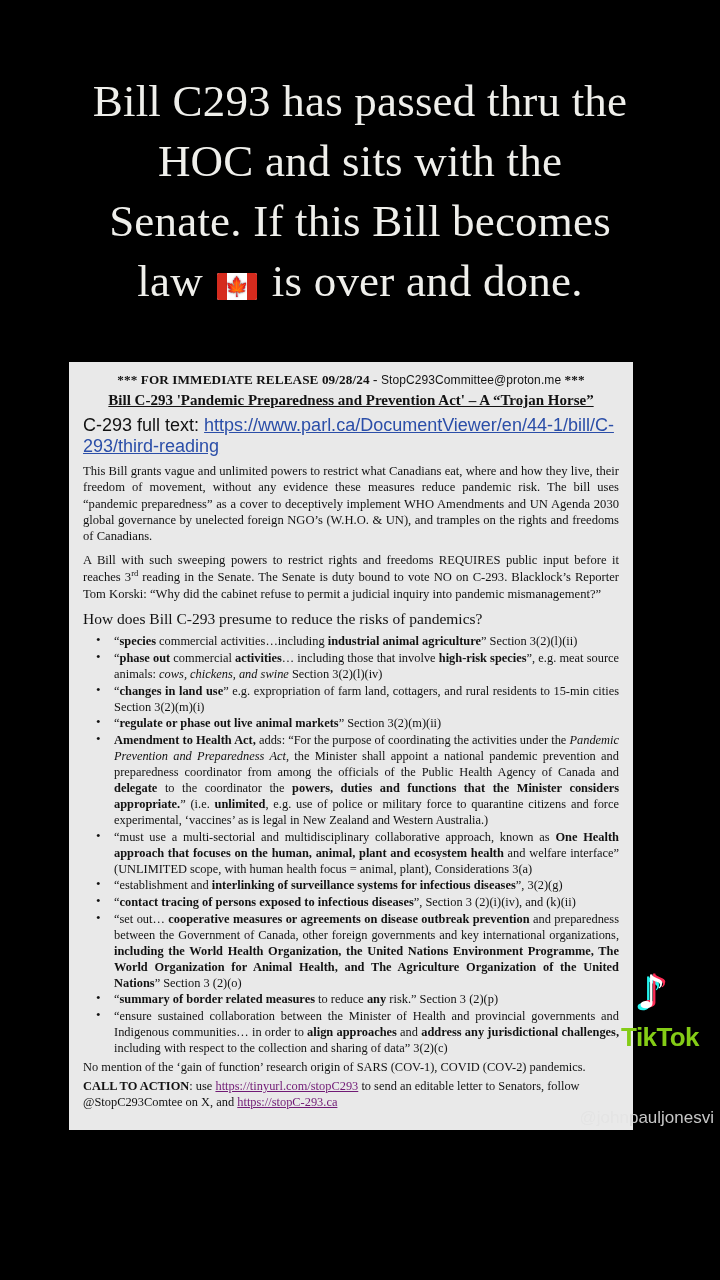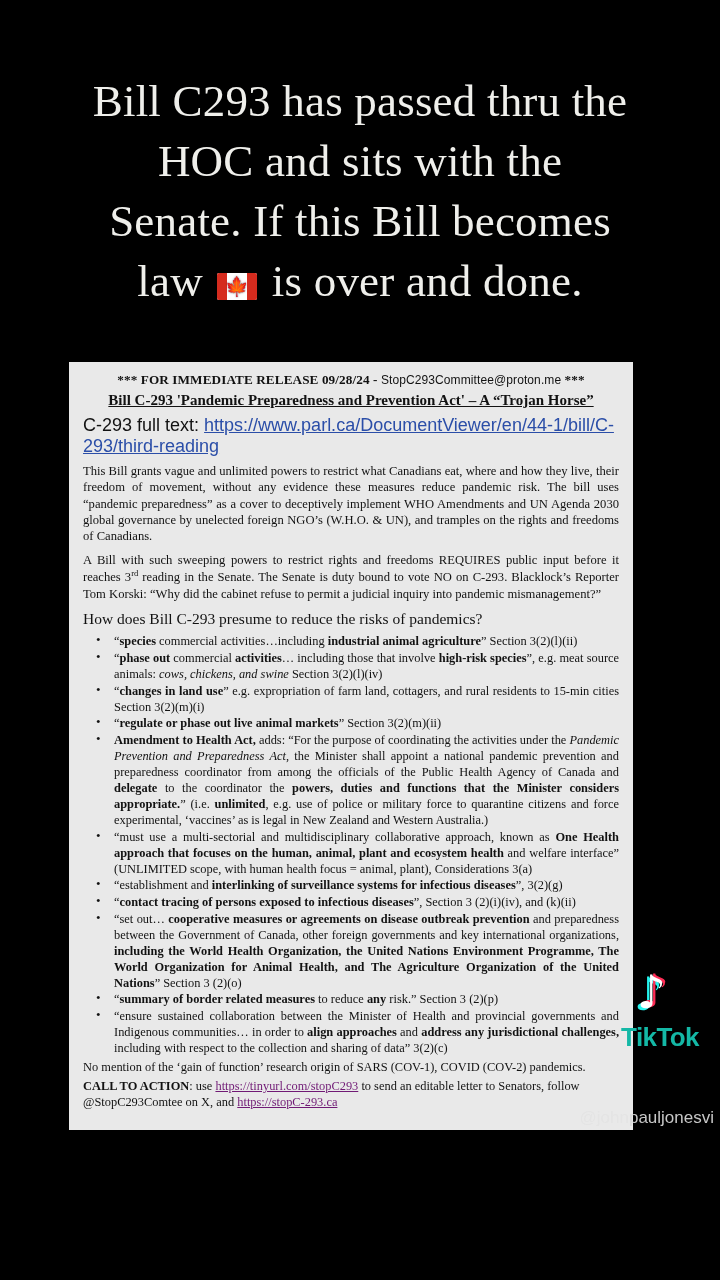--- a/index.html
+++ b/index.html
@@ -160,21 +160,21 @@
     font-size:46px; line-height:48px;
     font-weight:700;
   }
   .tt-note .c { color:#25f4ee; transform:translate(-3px,2px); }
   .tt-note .p { color:#fe2c55; transform:translate(3px,-1px); }
   .tt-note .w { color:#ffffff; }
   .tt-word {
     font-family:"Liberation Sans", sans-serif;
     font-size:26px;
     font-weight:700;
-    color:#14b8a6;
+    color:#84cc16;
     letter-spacing:-0.6px;
   }
   #username-watermark {
     position:absolute;
     right:6px; top:1108px;
     font-family:"Liberation Sans", sans-serif;
     font-size:17px;
     color:#d8d8d8;
     opacity:.92;
     pointer-events:none;

